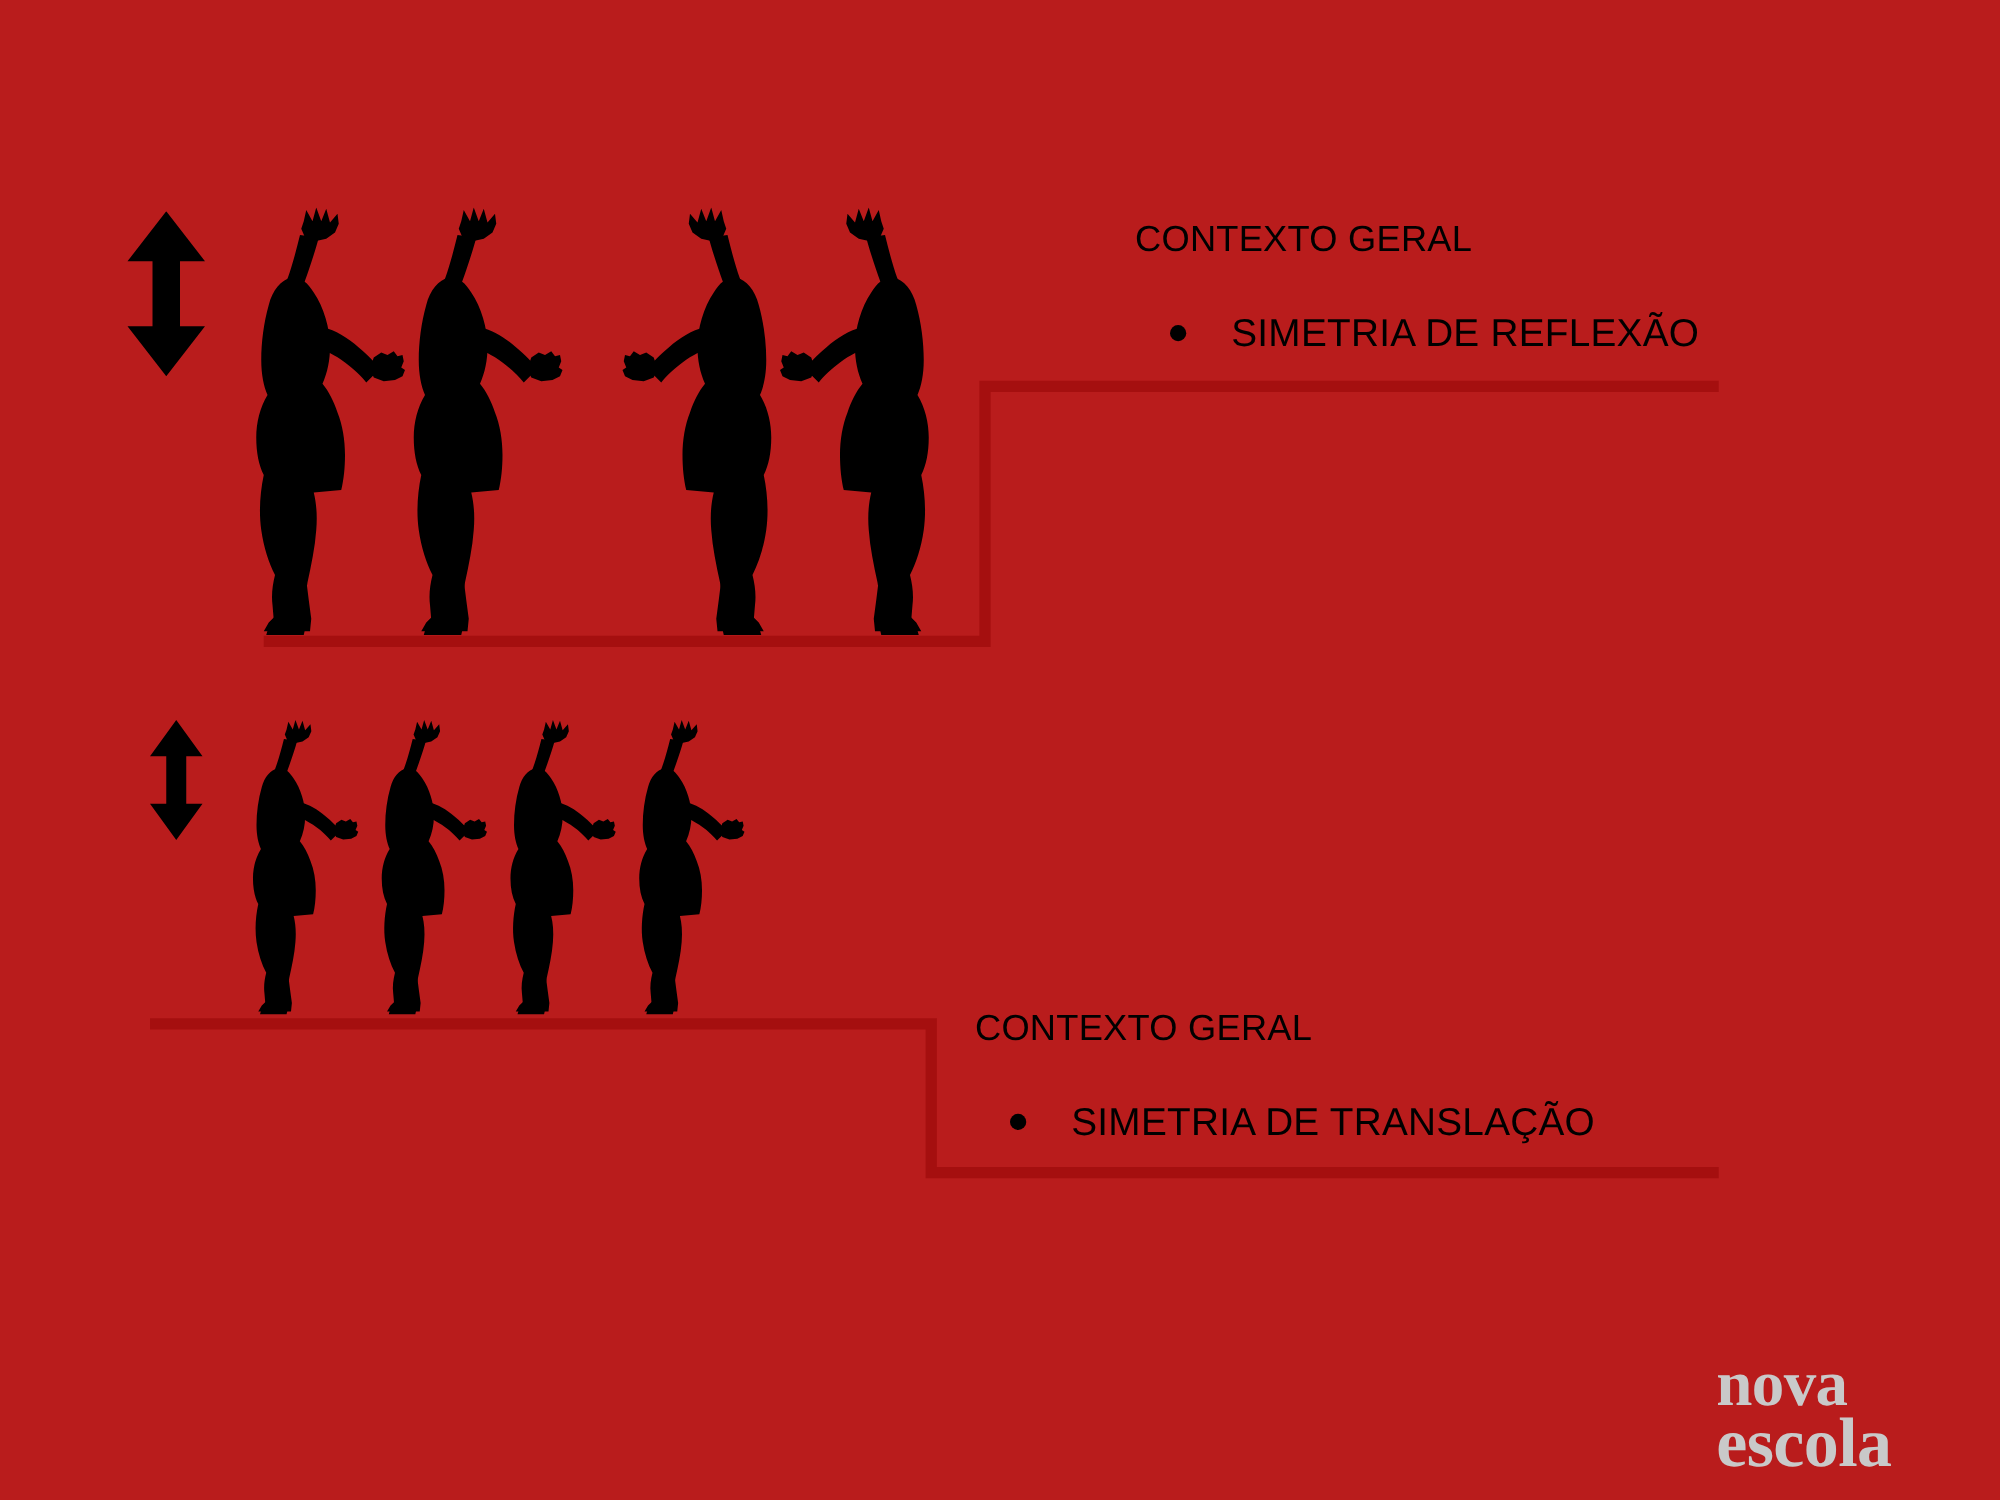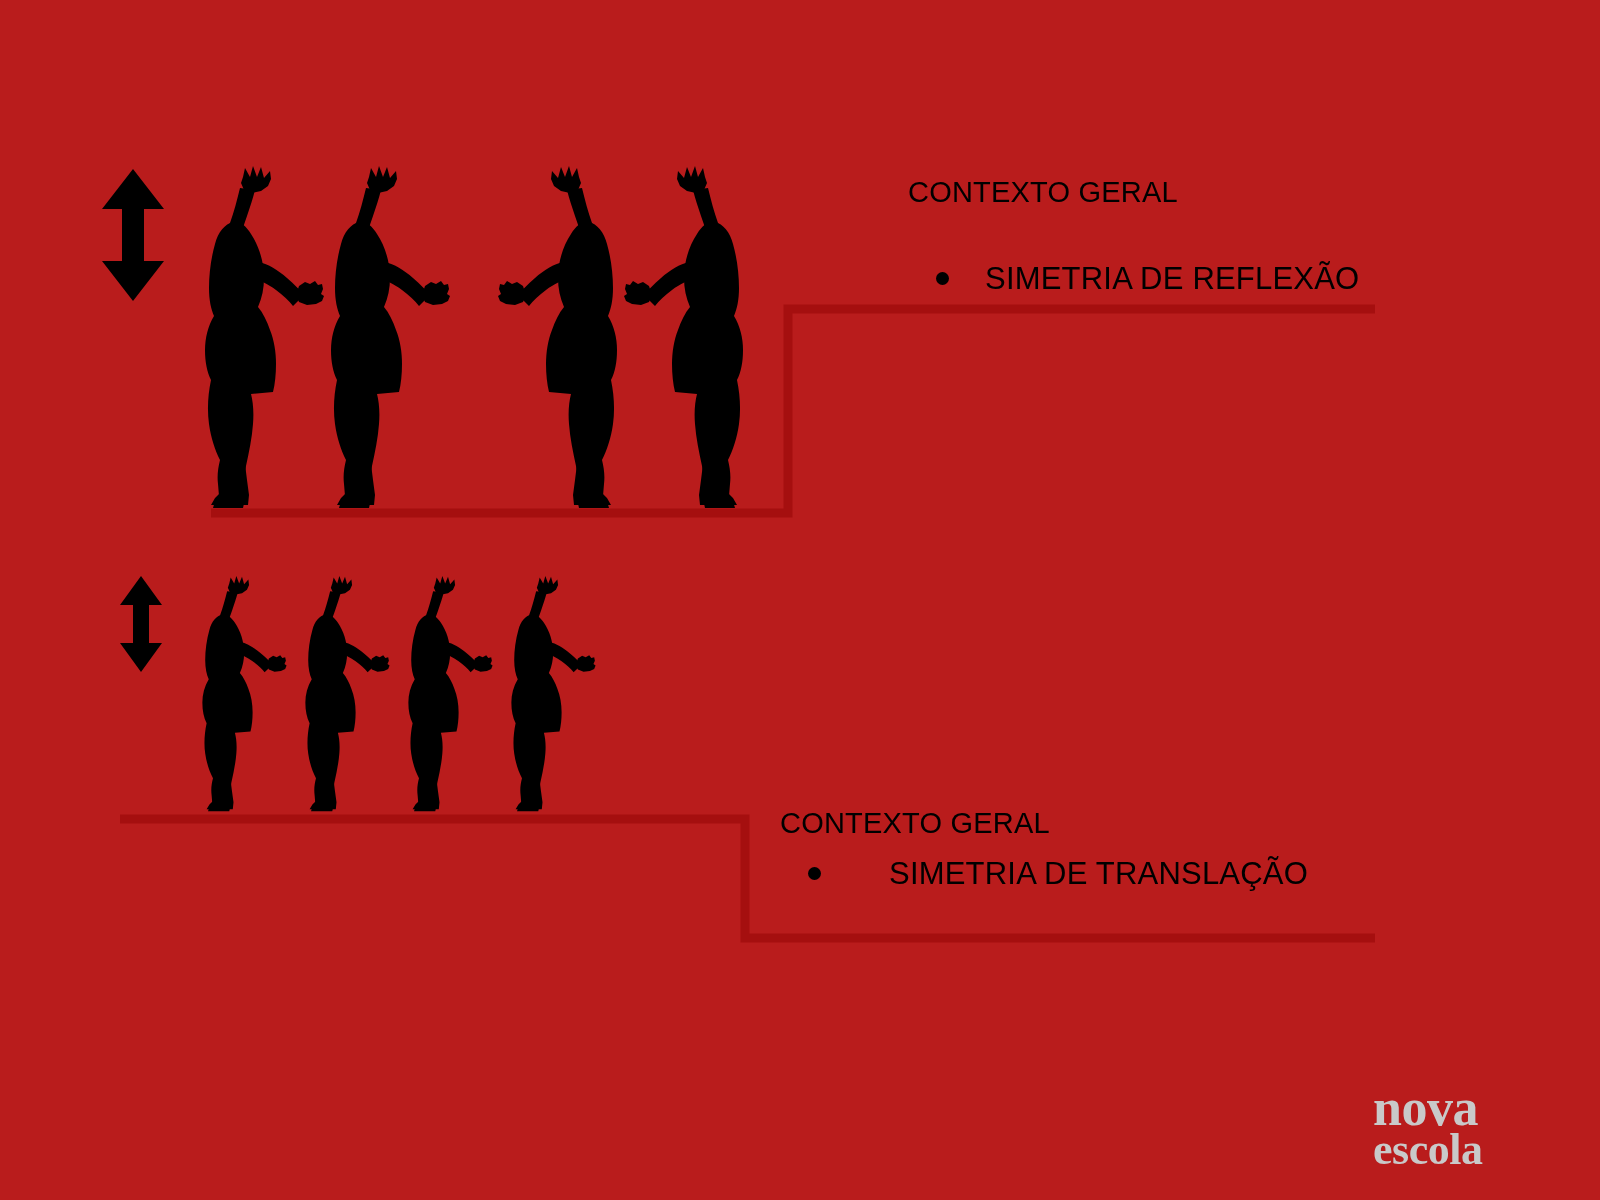--- a/index.html
+++ b/index.html
@@ -60,33 +60,32 @@
     line-height: 1;
     letter-spacing: 0.2px;
   }
 
   
   #ctx-top {
     left: 908px;
     top: 178px;
   }
   #ctx-top .bullet-row {
-    margin-top: 56px;
+    margin-top: 44px;
     margin-left: 28px;
   }
 
   
   #ctx-bottom {
     left: 780px;
     top: 809px;
   }
   #ctx-bottom .bullet-row {
-    margin-top: 20px;
+    margin-top: 44px;
     margin-left: 28px;
-    gap: 32px;
   }
 
   
   .arrow {
     position: absolute;
   }
   #arrow-top { left: 100px; top: 169px; }
   #arrow-bottom { left: 118px; top: 576px; }
 
   
@@ -113,21 +112,21 @@
   }
   .logo-line {
     font-family: "Liberation Serif", serif;
     font-weight: bold;
     font-size: 52px;
     line-height: 0.88;
     color: #c9c9c9;
     letter-spacing: -0.5px;
   }
   .logo-line.second {
-    font-size: 44px;
+    font-size: 56px;
   }
 </style>
 </head>
 <body>
 
 <div id="slide">
 
   <svg class="step-svg" viewBox="0 0 1600 1200">
 
     <polyline points="211,513 788,513 788,309 1375,309" fill="none" stroke="#a50f0f" stroke-width="9" stroke-linecap="butt" stroke-linejoin="miter"></polyline>

